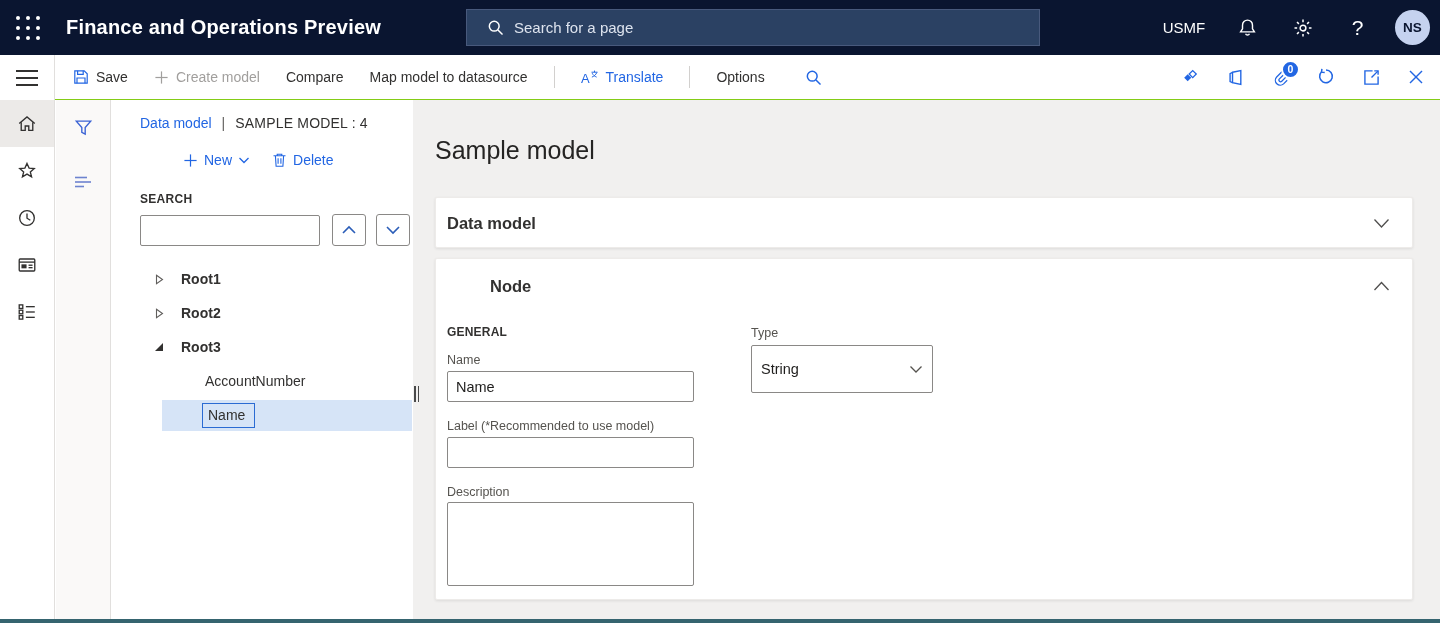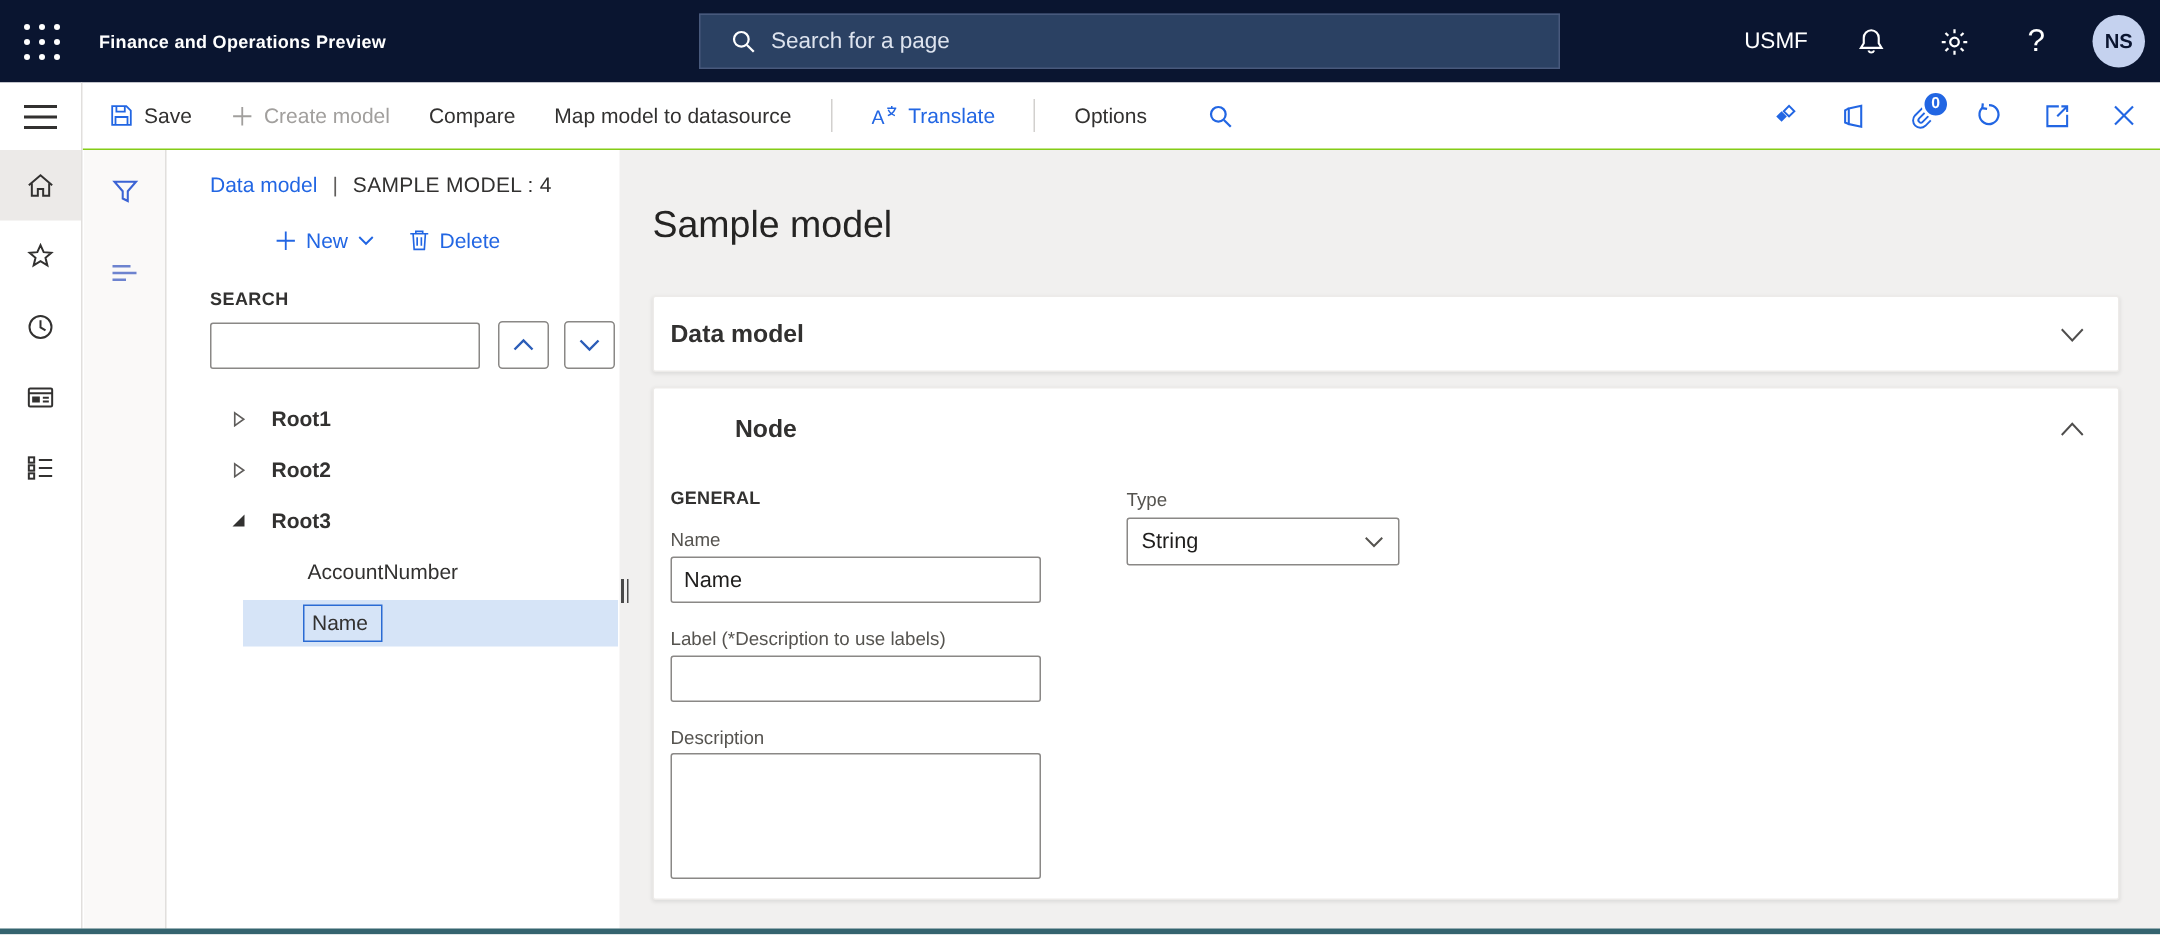--- a/index.html
+++ b/index.html
@@ -6,21 +6,21 @@
   html,body { width:1440px; height:623px; }
   body { font-family:"Liberation Sans","DejaVu Sans",sans-serif; font-size:14px; color:#323130; background:#fff; }
   #app { position:relative; width:1440px; height:623px; overflow:hidden; background:#fff; }
 
   
   .topbar { position:absolute; left:0; top:0; width:1440px; height:55px; background:#0a1530; color:#fff; }
   .tb-left { position:absolute; left:0; top:0; height:55px; display:flex; align-items:center; }
   .waffle-btn { width:55px; height:55px; display:flex; align-items:center; justify-content:center; cursor:pointer; }
   .waffle { display:grid; grid-template-columns:repeat(3,4px); grid-template-rows:repeat(3,4px); gap:6px; }
   .waffle span { width:4px; height:4px; border-radius:50%; background:#fff; }
-  .app-title { margin-left:11px; font-size:12px; font-weight:700; letter-spacing:.2px; white-space:nowrap; }
+  .app-title { margin-left:11px; font-size:20px; font-weight:700; letter-spacing:.2px; white-space:nowrap; }
   .tb-search { position:absolute; left:466px; top:9px; width:574px; height:37px; background:#2b4163; border:1px solid #48597c; display:flex; align-items:center; padding-left:20px; gap:10px; }
   .tb-search svg { flex:none; }
   .tb-search input { background:transparent; border:none; outline:none; color:#e8ecf4; font-size:15px; font-family:inherit; width:480px; }
   .tb-search input::placeholder { color:#dde3ee; opacity:1; }
   .tb-right { position:absolute; right:0; top:0; height:55px; display:flex; align-items:center; }
   .tb-item { height:55px; display:flex; align-items:center; justify-content:center; cursor:pointer; color:#fff; }
   .tb-company { width:72px; font-size:15px; }
   .tb-icon { width:55px; }
   .tb-help { font-size:21px; font-weight:400; }
   .avatar-wrap { width:55px; }
@@ -85,21 +85,21 @@
   .group-title { position:absolute; left:11px; top:12px; font-size:12px; font-weight:700; letter-spacing:.2px; color:#323130; }
   .fld-label { position:absolute; font-size:12.5px; color:#55534f; }
   .fld-input { position:absolute; border:1px solid #8a8886; border-radius:2px; background:#fff; font-family:inherit; font-size:14.5px; color:#1f1e1d; padding:0 8px; outline:none; }
   .lbl-name { left:11px; top:40px; }
   .in-name { left:11px; top:58px; width:247px; height:31px; }
   .lbl-label { left:11px; top:106px; }
   .in-label { left:11px; top:124px; width:247px; height:31px; }
   .lbl-desc { left:11px; top:172px; }
   .in-desc { left:11px; top:189px; width:247px; height:84px; resize:none; padding:6px 8px; }
   .lbl-type { left:315px; top:13px; }
-  .type-select { position:absolute; left:315px; top:32px; width:182px; height:32px; border:1px solid #8a8886; border-radius:2px; background:#fff; display:flex; align-items:center; justify-content:space-between; padding:0 9px 0 9px; cursor:pointer; }
+  .type-select { position:absolute; left:315px; top:32px; width:182px; height:48px; border:1px solid #8a8886; border-radius:2px; background:#fff; display:flex; align-items:center; justify-content:space-between; padding:0 9px 0 9px; cursor:pointer; }
   .type-value { font-size:14.5px; color:#1f1e1d; }
 
   
   .bottombar { position:absolute; left:0; right:0; bottom:0; height:4px; background:#35646f; }
 
   svg { display:block; }
 </style>
 </head>
 <body>
 
@@ -453,21 +453,21 @@
               <polyline points="1.5,9 8.5,1.5 15.5,9"></polyline>
             </svg>
         </span>
       </div>
       <div class="form-area">
         <div class="group-title">GENERAL</div>
 
         <div class="fld-label lbl-name">Name</div>
         <input class="fld-input in-name" value="Name" style="">
 
-        <div class="fld-label lbl-label">Label (*Description to use labels)</div>
+        <div class="fld-label lbl-label">Label (*Recommended to use model)</div>
         <input class="fld-input in-label" value="" style="">
 
         <div class="fld-label lbl-desc">Description</div>
         <textarea class="fld-input in-desc" style=""></textarea>
 
         <div class="fld-label lbl-type">Type</div>
         <div class="type-select">
           <span class="type-value">String</span>
           <span>
             <svg width="14" height="9" viewBox="0 0 14 9" fill="none" stroke="#55534f" stroke-width="1.3">

